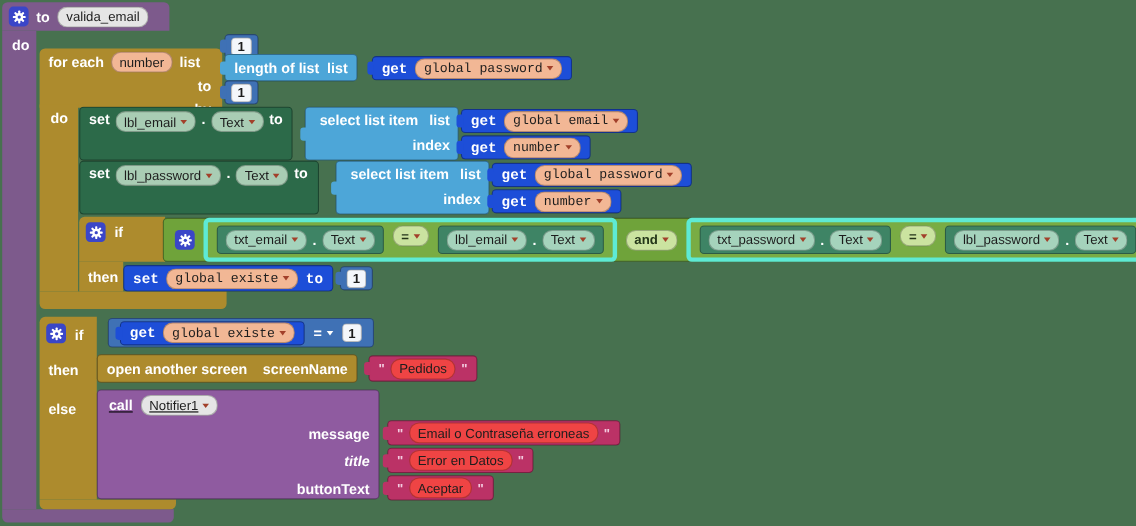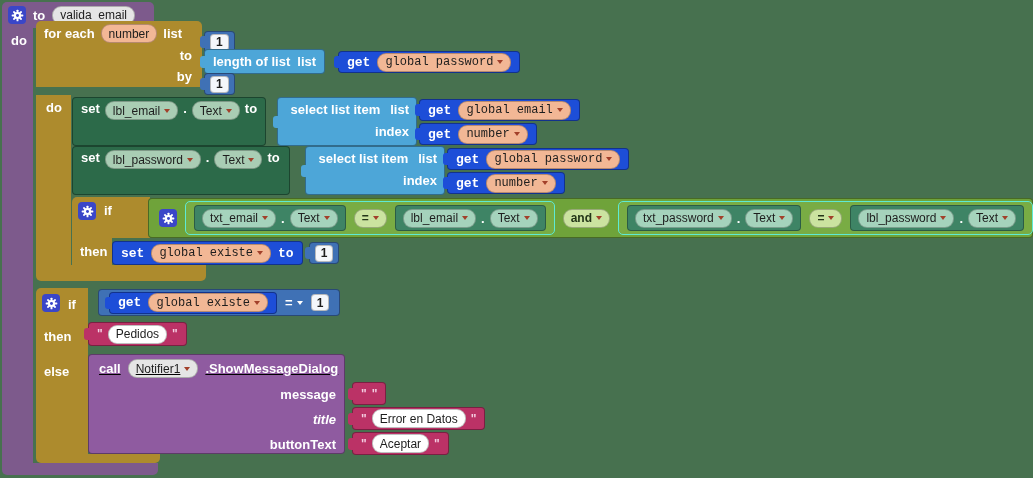--- a/index.html
+++ b/index.html
@@ -26,31 +26,31 @@
            display:flex; align-items:center; gap:5px; padding:0 7px; height:24px;
            color:#fff; font-size:13px; font-weight:600; }
   .txtb  { background:#BB3266; }
   .call  { background:#8F5BA0; }
   .field { display:inline-flex; align-items:center; gap:4px; height:17px; padding:0 7px;
            border-radius:9px; border:1px solid rgba(0,0,0,.25); color:#1d1d1d;
            font-size:12px; font-weight:400; white-space:nowrap; }
   .f-purple{ background:#e5e5e5; } .f-salmon{ background:#F2B795; }
   .f-green { background:#A9CDB4; } .f-teal  { background:#A5D3BC; }
   .f-lgreen{ background:#CBE3A0; color:#233518; font-weight:600; }
-  .f-pink  { background:#ffffff;text-align:center; }
+  .f-pink  { background:#ef4444;text-align:center; }
   .f-white { background:#F4F7FB; border-radius:4px; padding:0 5px; height:15px; font-weight:600; }
   .tri   { width:0; height:0; border-left:3.5px solid transparent; border-right:3.5px solid transparent;
            border-top:4.5px solid #A2402A; }
   .tri-w { border-top-color:#fff; }
   .plug::before { content:""; position:absolute; left:-5px; top:50%; transform:translateY(-50%);
            width:6px; height:12px; border-radius:3px 0 0 3px; background:inherit; }
   .gear  { display:inline-flex; width:18px; height:18px; background:#3A46C8; border-radius:4px;
            align-items:center; justify-content:center; flex:none; }
-  .eqframe { display:flex; align-items:center; gap:8px; padding:3px 8px;
-           border:1px solid #5eead4; border-radius:5px; background:#79AC44; }
+  .eqframe { display:flex; align-items:flex-start; gap:8px; padding:3px 8px;
+           border:4px solid #5eead4; border-radius:5px; background:#79AC44; }
   .quote { color:#F3CCE0; font-size:12px; font-weight:700; }
   .toprow { align-items:flex-start; padding-top:3px; }
 </style>
 </head>
 <body>
 
 <div class="canvas">
 
   <div class="blk proc noborder" style="left:2px;top:2px;width:152px;height:26px;border-radius:5px 5px 0 0;padding:0 6px;">
     <span class="gear">
@@ -68,21 +68,21 @@
     <span class="lbl">to</span>
     <span class="field f-purple">
         <span>valida_email</span>
       </span>
   </div>
   <div class="shape proc" style="left:2px;top:28px;width:31px;height:435px;">
     <span class="lbl abs" style="left:9px;top:5px;">do</span>
   </div>
   <div class="shape proc" style="left:2px;top:463px;width:156px;height:12px;border-radius:0 0 5px 5px;"></div>
 
-  <div class="shape ctrl" style="left:36px;top:21px;width:166px;height:66px;border-radius:5px 5px 0 0;">
+  <div class="shape ctrl" style="left:36px;top:44px;width:166px;height:54px;border-radius:5px 5px 0 0;">
     <div class="abs" style="left:8px;top:3px;display:flex;align-items:center;gap:6px;">
       <span class="lbl">for each</span>
       <span class="field f-salmon">
           <span>number</span>
         </span>
       <span class="lbl">list</span>
     </div>
     <span class="lbl abs" style="right:10px;top:27px;">to</span>
     <span class="lbl abs" style="right:10px;top:48px;">by</span>
   </div>
@@ -325,45 +325,51 @@
     <span style="display:inline-flex;align-items:center;gap:4px;">
         <span class="lbl">=</span>
         <span class="tri tri-w"></span>
       </span>
     <span class="field f-white">
         <span>1</span>
       </span>
   </div>
 
   <div class="abs" style="left:88px;top:322px;display:flex;gap:10px;align-items:center;">
+    <div class="iblk ctrl" style="height:26px;gap:14px;">
+      <span class="lbl">open another screen</span>
+      <span class="lbl">screenName</span>
+    </div>
     <div class="iblk txtb plug" style="height:24px;gap:5px;">
       <span class="quote">"</span>
       <span class="field f-pink">
           <span>Pedidos</span>
         </span>
       <span class="quote">"</span>
     </div>
   </div>
 
   <div class="shape call" style="left:88px;top:354px;width:257px;height:100px;border-radius:4px;border:1px solid rgba(0,0,0,.35);">
     <div class="abs" style="left:10px;top:4px;display:flex;align-items:center;gap:7px;text-decoration:underline;">
       <span class="lbl">call</span>
       <span class="field f-purple">
           <span>Notifier1</span>
           <span class="tri"></span>
         </span>
-      <span class="lbl">.ShowMessageDialog</span>
     </div>
     <span class="lbl abs" style="right:8px;top:32px;">message</span>
     <span class="lbl abs" style="right:8px;top:57px;font-style:italic;">title</span>
     <span class="lbl abs" style="right:8px;top:82px;">buttonText</span>
   </div>
 
   <div class="blk txtb plug" style="left:352px;top:382px;height:23px;gap:5px;">
     <span class="quote">"</span>
+    <span class="field f-pink">
+        <span>Email o Contraseña erroneas</span>
+      </span>
     <span class="quote">"</span>
   </div>
   <div class="blk txtb plug" style="left:352px;top:407px;height:23px;gap:5px;">
     <span class="quote">"</span>
     <span class="field f-pink">
         <span>Error en Datos</span>
       </span>
     <span class="quote">"</span>
   </div>
   <div class="blk txtb plug" style="left:352px;top:432px;height:23px;gap:5px;">

